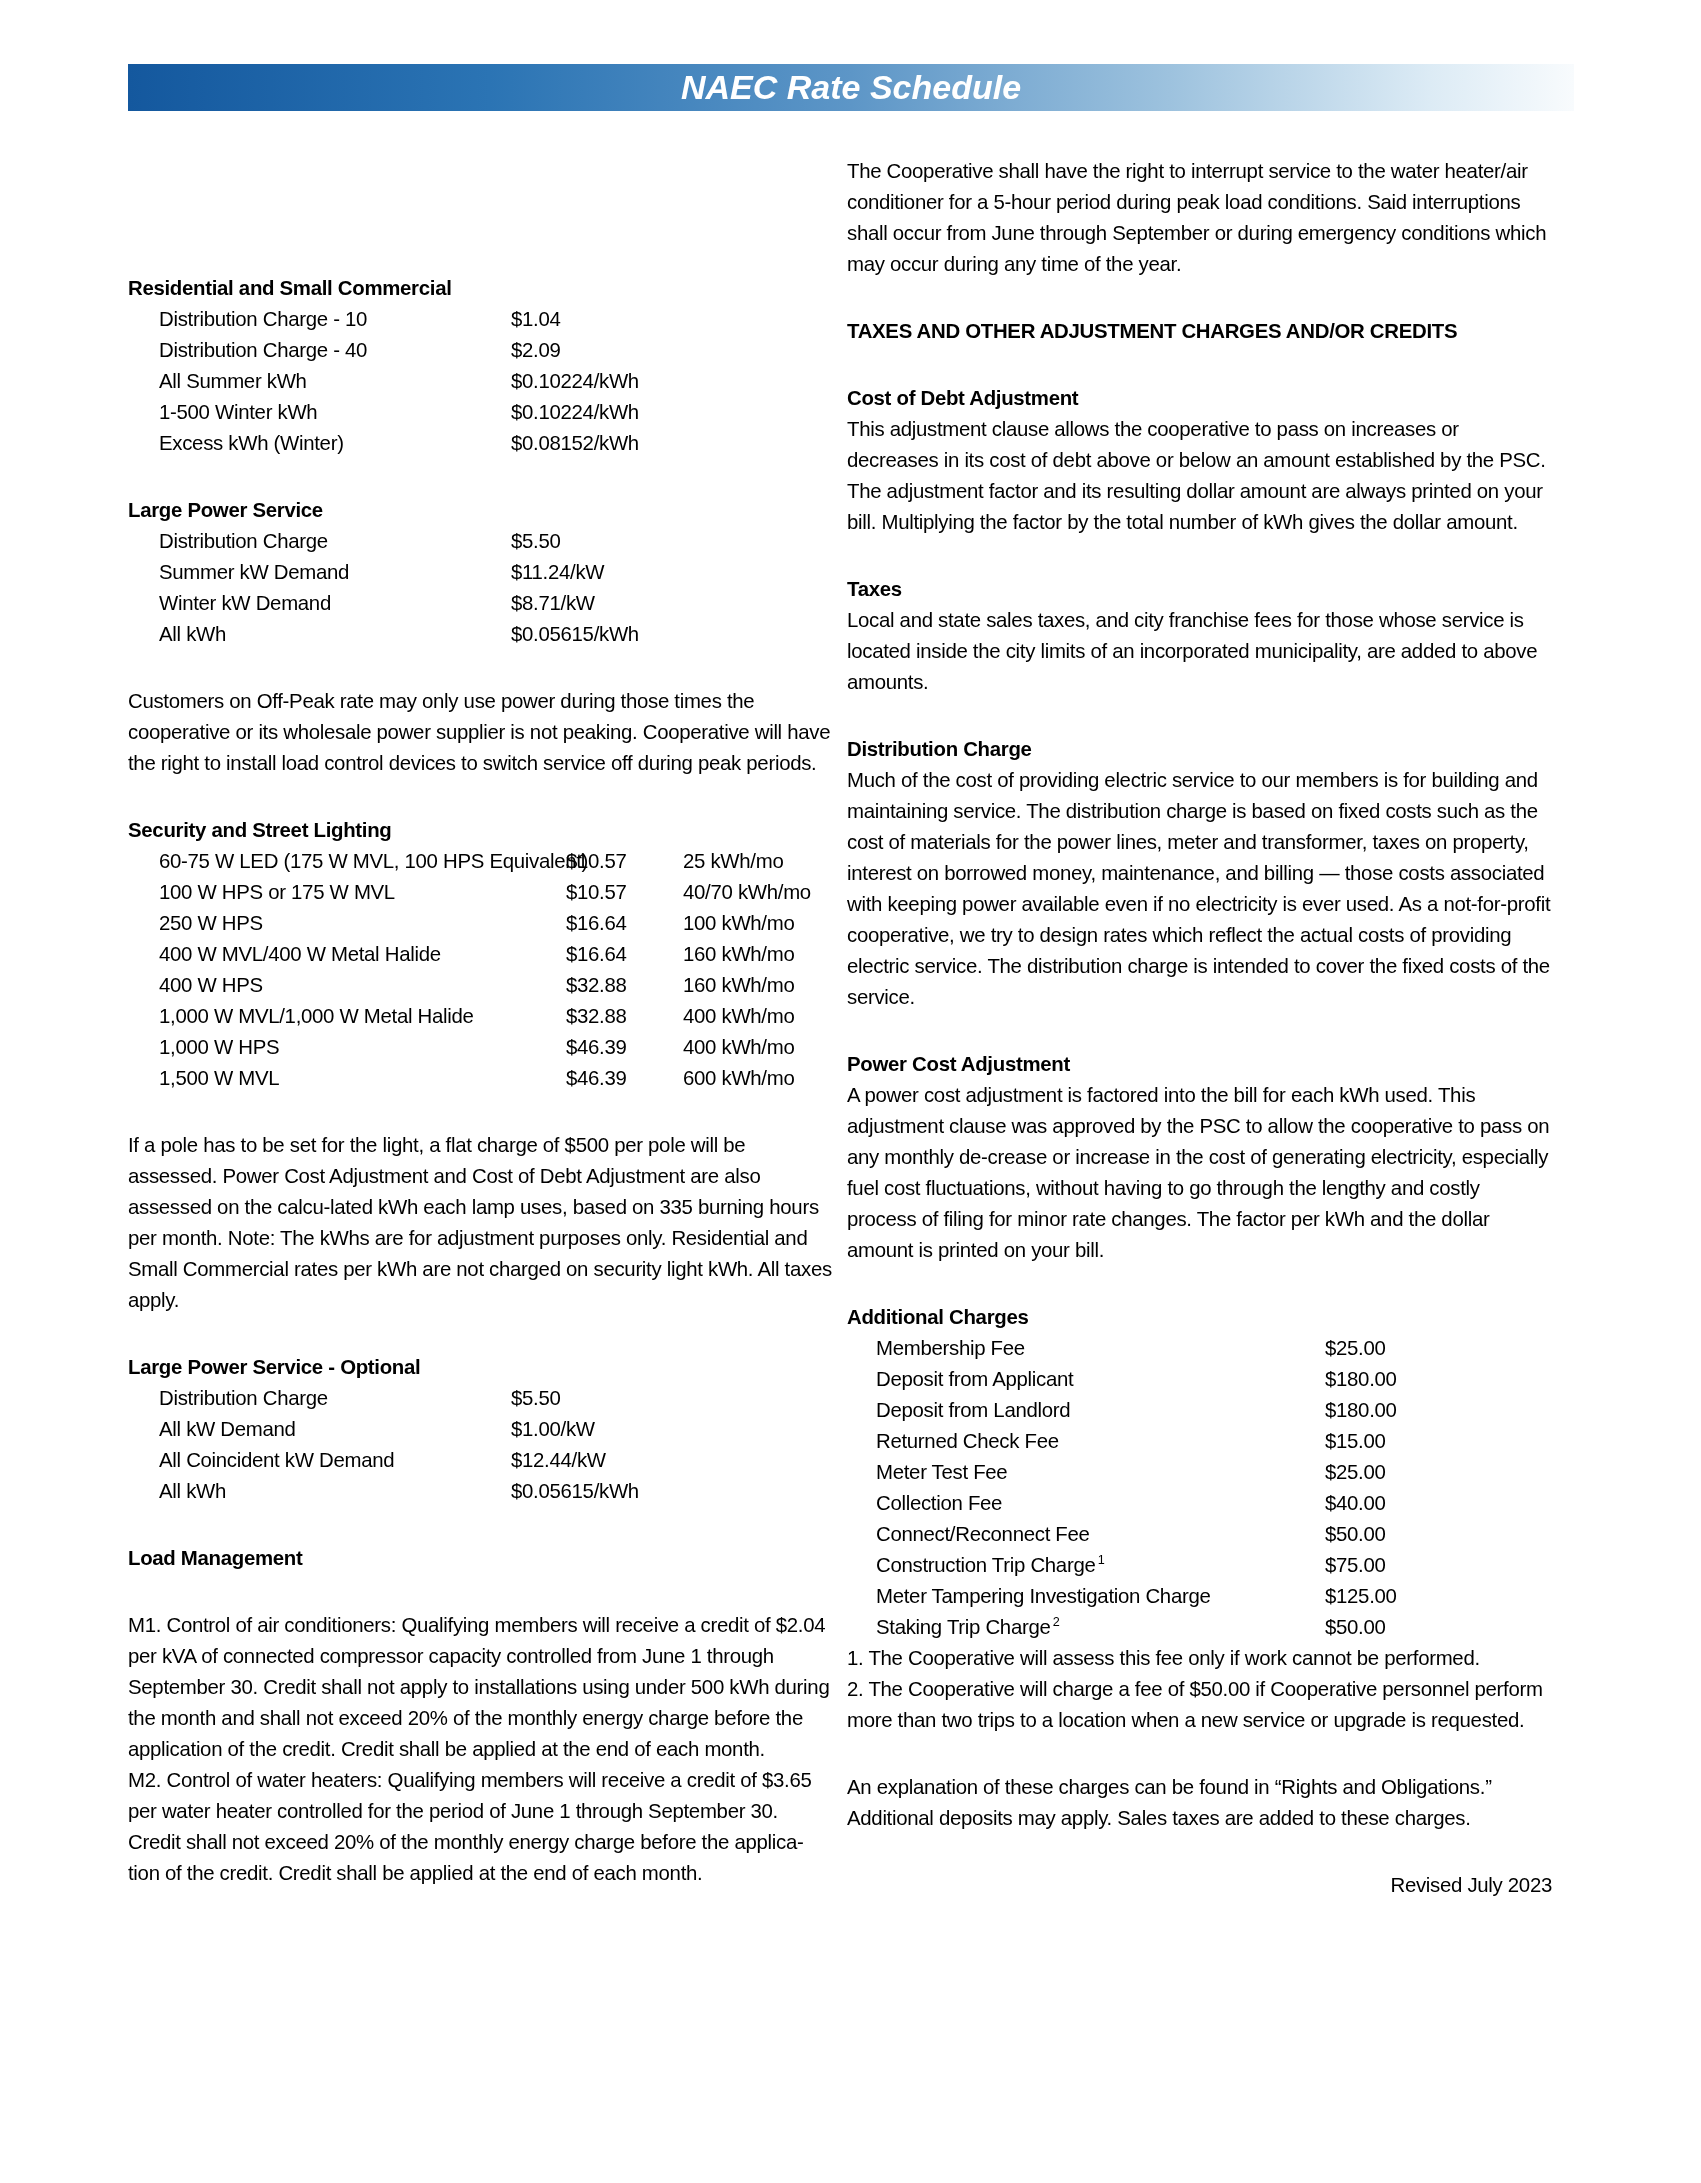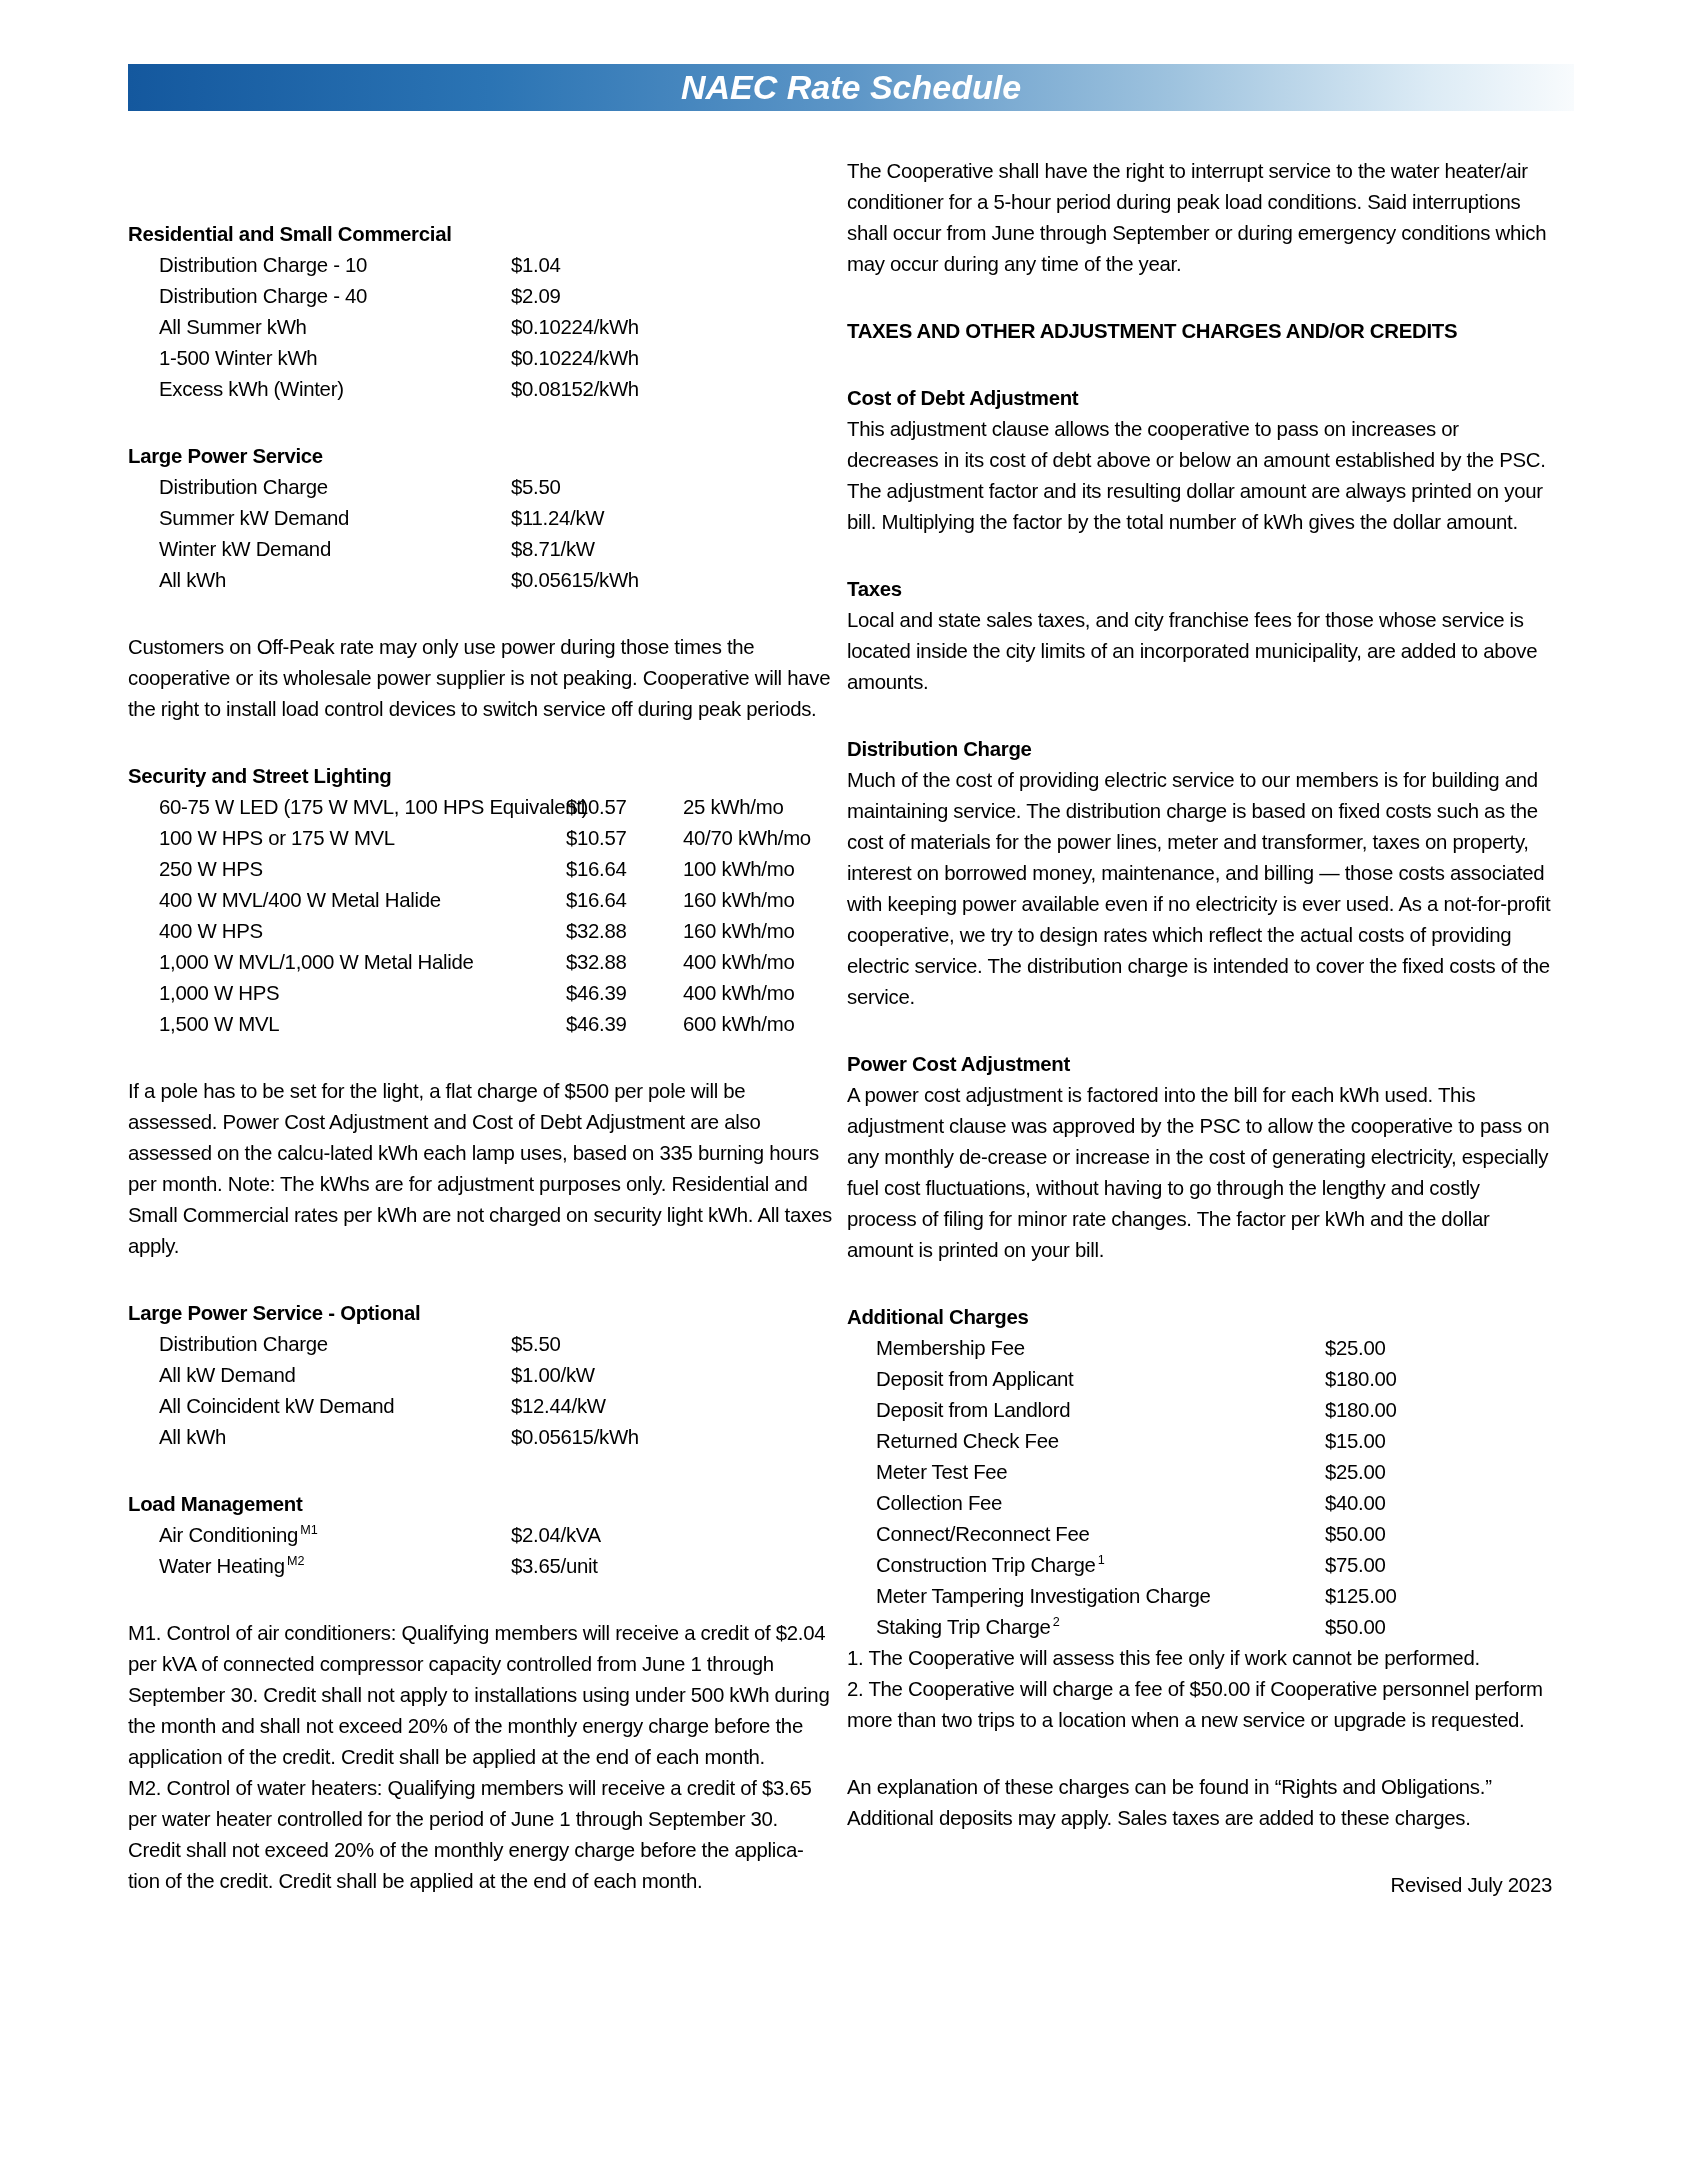--- a/index.html
+++ b/index.html
@@ -32,21 +32,21 @@
     letter-spacing: 0;
     font-style: italic;
   }
 
   .columns { display: flex; gap: 14px; align-items: flex-end; }
   .col { width: 705px; flex: 0 0 705px; }
 
   h2 { font-size: 20.4px; font-weight: bold; line-height: 31px; }
 
   .block { margin-bottom: 36px; }
-  .block:last-child { margin-bottom: 4px; }
+  .block:last-child { margin-bottom: 12px; }
 
   .rate-row { display: flex; padding-left: 31px; line-height: 31px; }
   .rate-label { width: 352px; flex: 0 0 352px; }
   .rate-value { white-space: nowrap; }
 
   .sec-row { position: relative; padding-left: 31px; line-height: 31px; white-space: nowrap; }
   .sec-price { position: absolute; left: 438px; top: 0; }
   .sec-kwh   { position: absolute; left: 555px; top: 0; }
 
   .fee-row { display: flex; padding-left: 29px; line-height: 31px; }
@@ -188,30 +188,20 @@
           </div>
             <div class="rate-row">
             <span class="rate-label">All kWh</span>
             <span class="rate-value">$0.05615/kWh</span>
           </div>
           </div>
       </div>
 
       <div class="block">
         <h2>Load Management</h2>
-        <div>
-            <div class="rate-row">
-            <span class="rate-label"><span>Air Conditioning</span><sup class="fn">M1</sup></span>
-            <span class="rate-value">$2.04/kVA</span>
-          </div>
-            <div class="rate-row">
-            <span class="rate-label"><span>Water Heating</span><sup class="fn">M2</sup></span>
-            <span class="rate-value">$3.65/unit</span>
-          </div>
-          </div>
       </div>
 
       <div class="block notes">
           <p>M1. Control of air conditioners: Qualifying members will receive a credit of $2.04 per kVA of connected compressor capacity controlled from June 1 through September 30. Credit shall not apply to installations using under 500 kWh during the month and shall not exceed 20% of the monthly energy charge before the application of the credit. Credit shall be applied at the end of each month.</p>
           <p>M2. Control of water heaters: Qualifying members will receive a credit of $3.65 per water heater controlled for the period of June 1 through September 30. Credit shall not exceed 20% of the monthly energy charge before the applica-tion of the credit. Credit shall be applied at the end of each month.</p>
         </div>
 
     </section>
 
     <section class="col">

